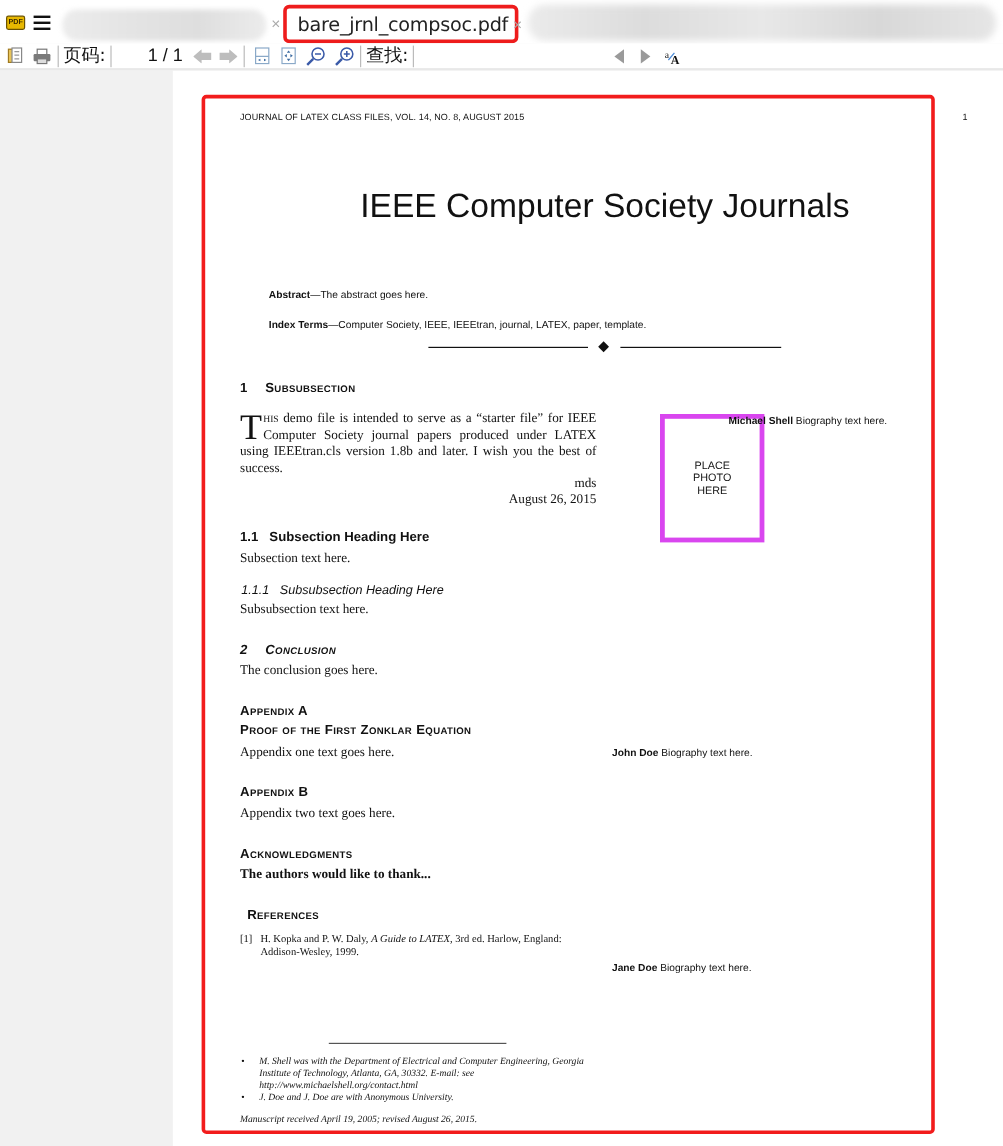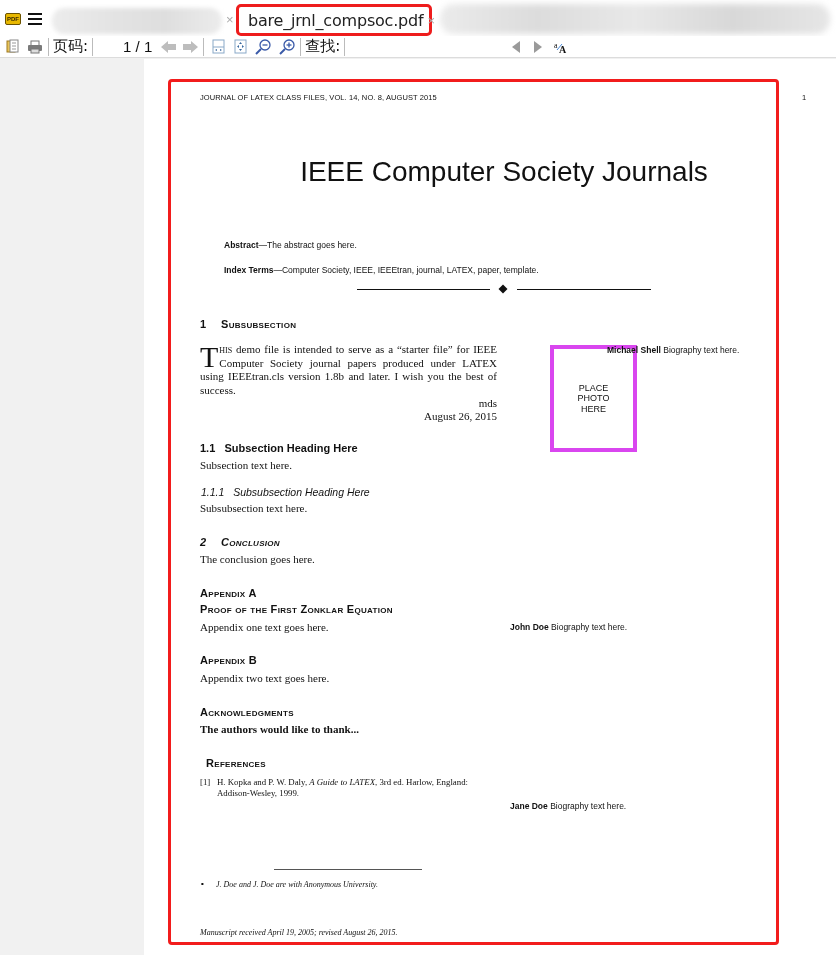--- a/index.html
+++ b/index.html
@@ -247,20 +247,21 @@
     <b>John Doe</b><span> Biography text here.</span>
   </div>
   <div class="abs bio" style="left:510px;top:801px;">
     <b>Jane Doe</b><span> Biography text here.</span>
   </div>
 
   <div class="abs fn-rule"></div>
   <div class="abs footnotes">
     <div class="item">
       <span class="bullet">•</span>
+      <span>M. Shell was with the Department of Electrical and Computer Engineering, Georgia Institute of Technology, Atlanta, GA, 30332. E-mail: see http://www.michaelshell.org/contact.html</span>
     </div>
     <div class="item">
       <span class="bullet">•</span>
       <span>J. Doe and J. Doe are with Anonymous University.</span>
     </div>
   </div>
   <div class="abs received">Manuscript received April 19, 2005; revised August 26, 2015.</div>
 
   <div class="highlight"></div>
 </div>

